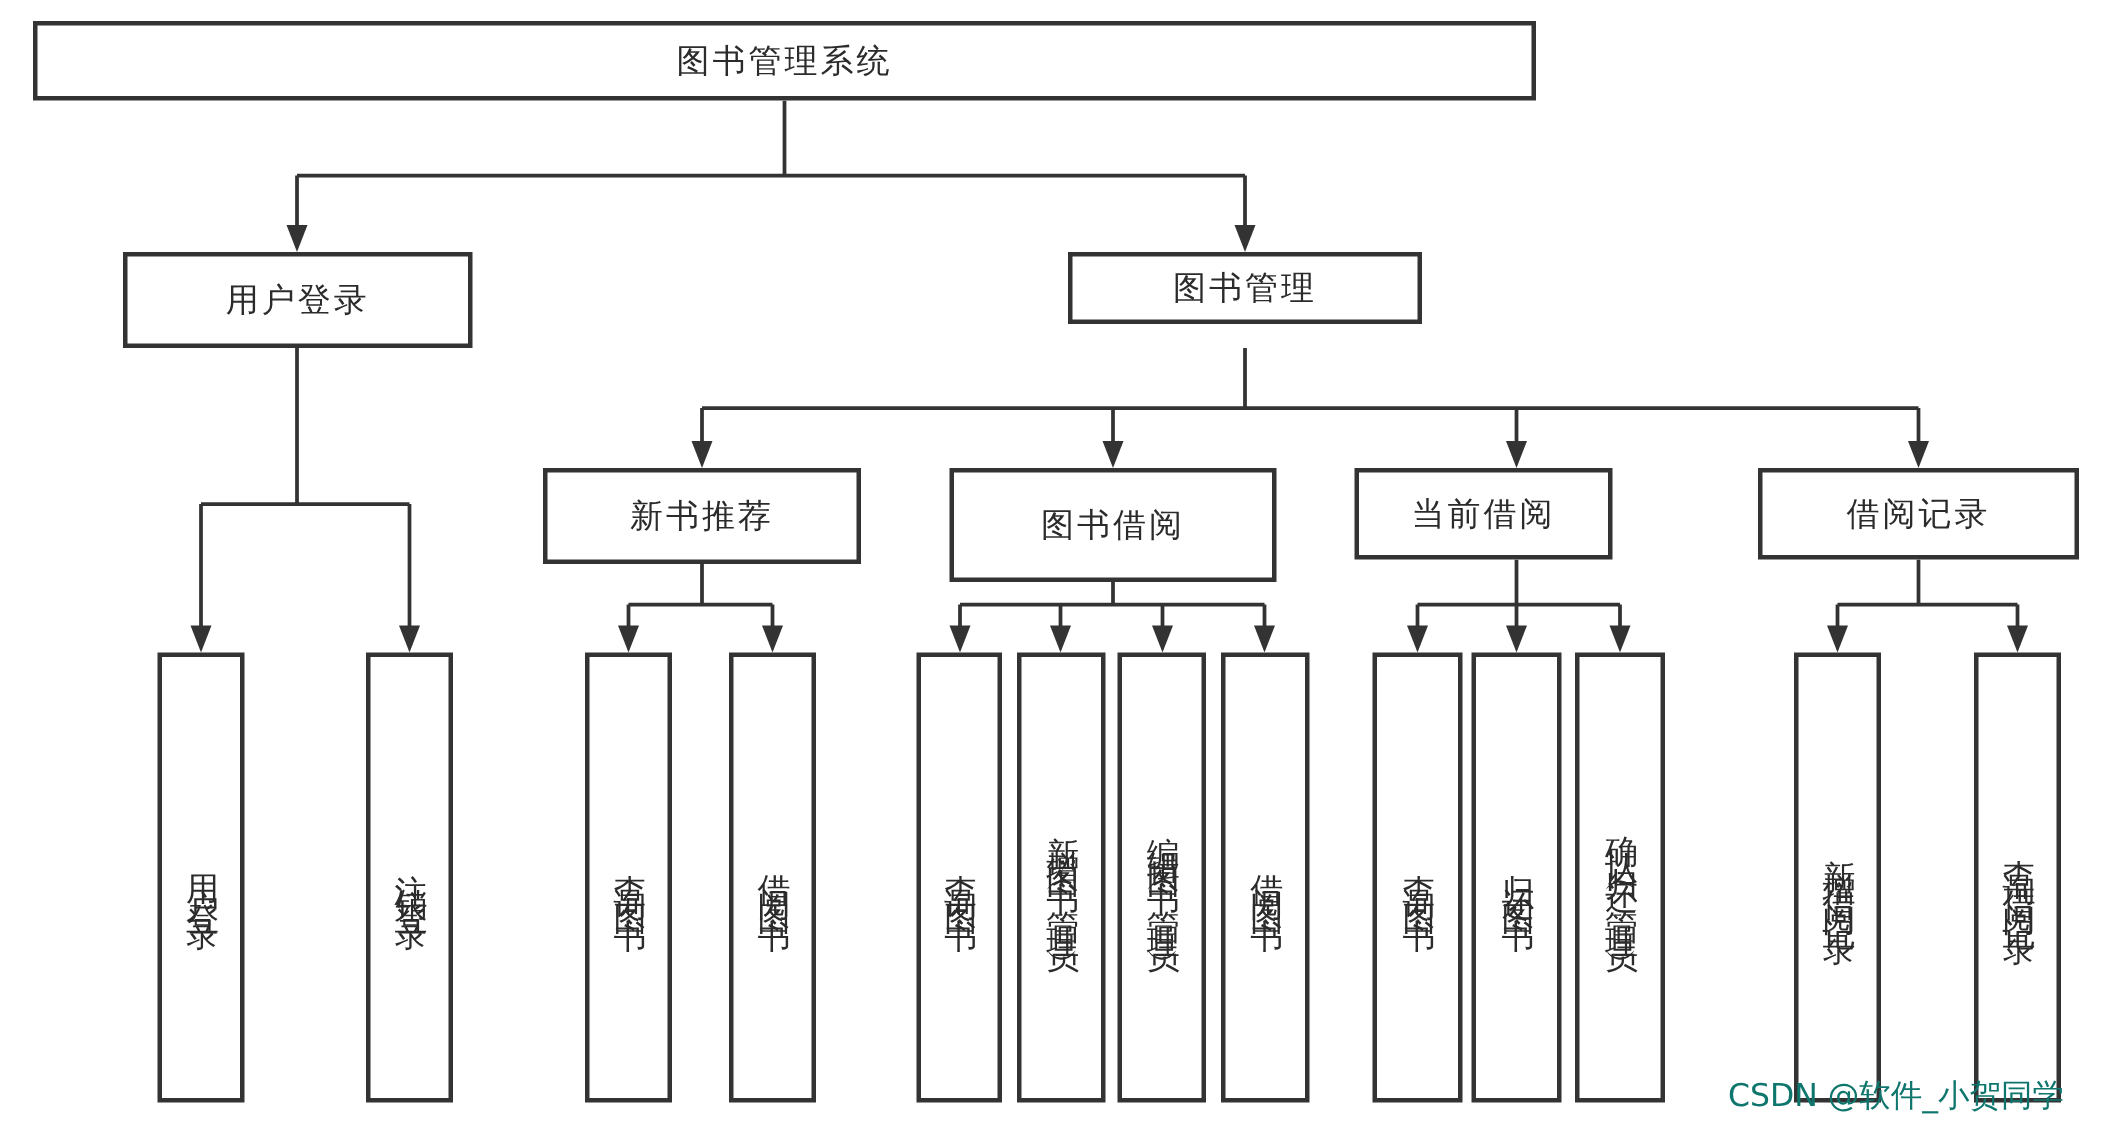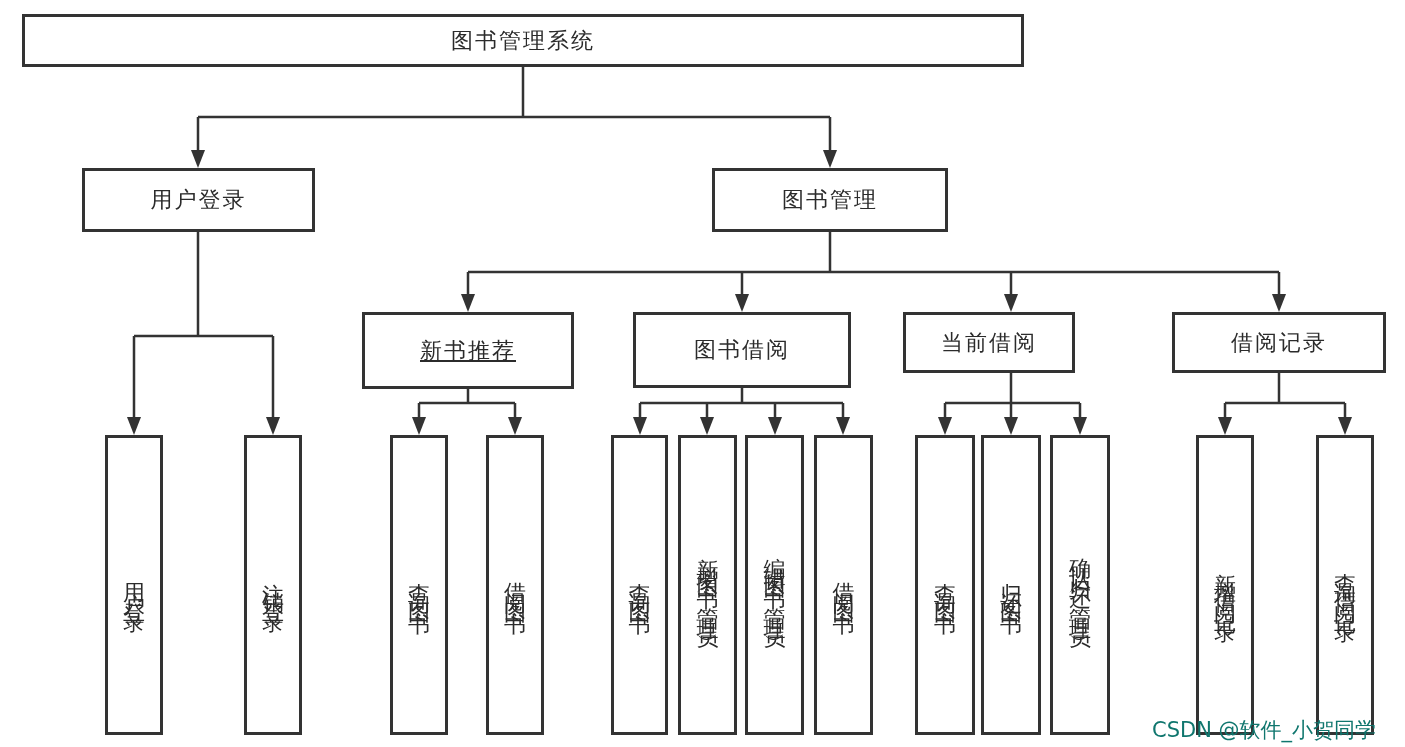--- a/index.html
+++ b/index.html
@@ -26,23 +26,23 @@
     writing-mode:vertical-rl;
     text-orientation:mixed;
     letter-spacing:10px;
     line-height:1;
     display:block;
   }
   
   .root{left:22px;top:14px;width:1002px;height:53px;}
   
   .l2a{left:82px;top:168px;width:233px;height:64px;}
-  .l2b{left:712px;top:168px;width:236px;height:64px;}
+  .l2b{left:712px;top:168px;width:236px;height:48px;}
   
-  .l3a{left:362px;top:312px;width:212px;height:77px;text-decoration:underline;}
+  .l3a{left:362px;top:312px;width:212px;height:64px;}
   .l3b{left:633px;top:312px;width:218px;height:76px;}
   .l3c{left:903px;top:312px;width:172px;height:61px;}
   .l3d{left:1172px;top:312px;width:214px;height:61px;}
   
   .leaf{top:435px;height:300px;}
   .g1a{left:105px;width:58px;} .g1b{left:244px;width:58px;}
   .g2a{left:390px;width:58px;} .g2b{left:486px;width:58px;}
   .g3a{left:611px;width:57px;} .g3b{left:678px;width:59px;}
   .g3c{left:745px;width:59px;} .g3d{left:814px;width:59px;}
   .g4a{left:915px;width:60px;} .g4b{left:981px;width:60px;} .g4c{left:1050px;width:60px;}

